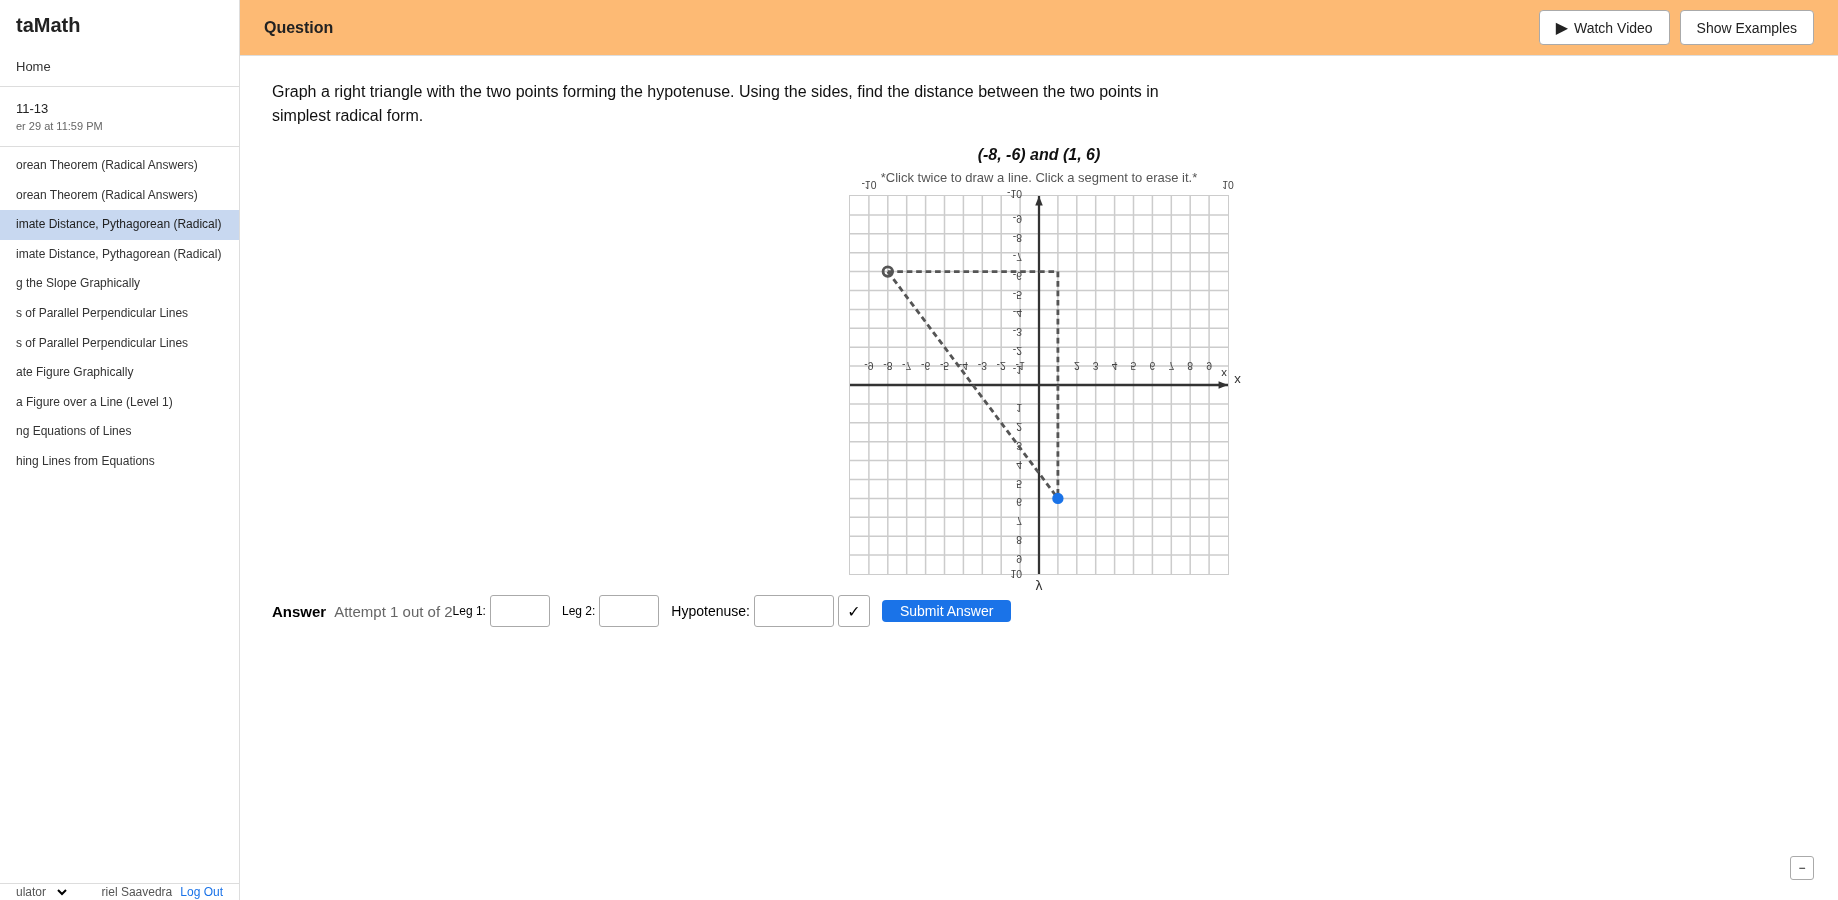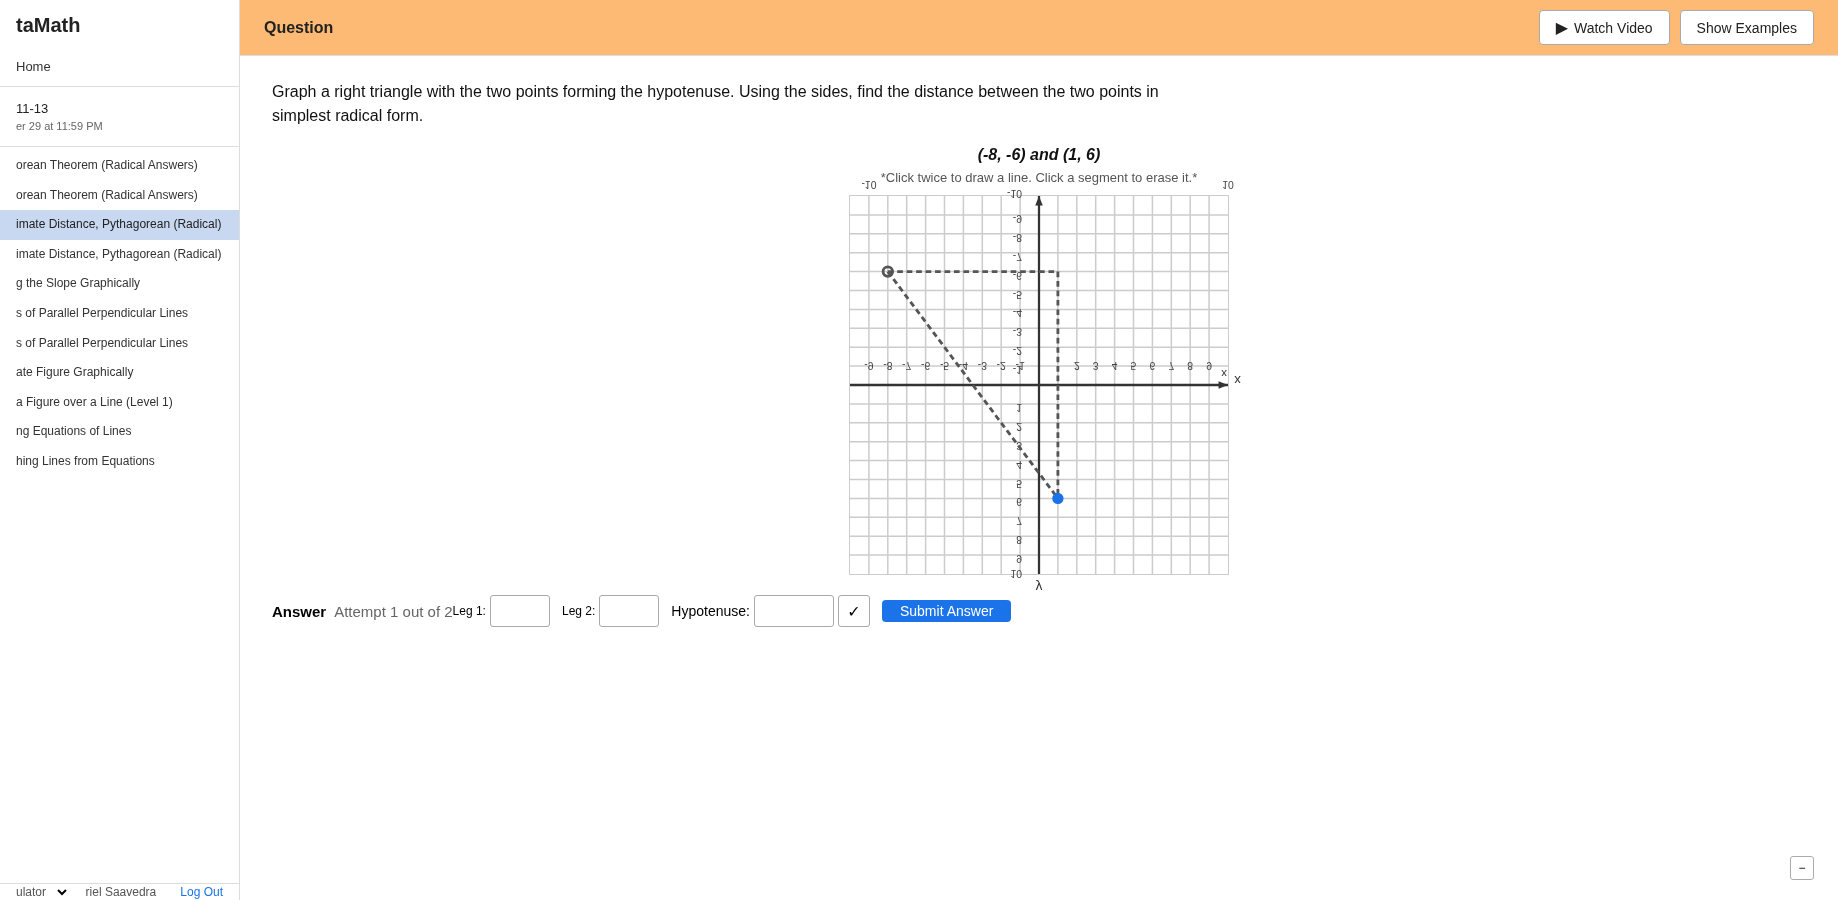--- a/index.html
+++ b/index.html
@@ -248,21 +248,21 @@
   <div class="sidebar-item">ng Equations of Lines</div>
   <div class="sidebar-item">hing Lines from Equations</div>
 
   <div class="sidebar-footer">
     <div style="display:flex;align-items:center;gap:4px;">
       <span>ulator</span>
       <select>
         <option></option>
       </select>
     </div>
-    <div style="display:flex;gap:24px;align-items:center;">
+    <div style="display:flex;gap:8px;align-items:center;">
       <span>riel Saavedra</span>
       <span style="color:#1a73e8;cursor:pointer;font-size:12px;">Log Out</span>
     </div>
   </div>
 </div>
 
 <div id="main">
 
   <div id="header">
     <div class="header-title">Question</div>

